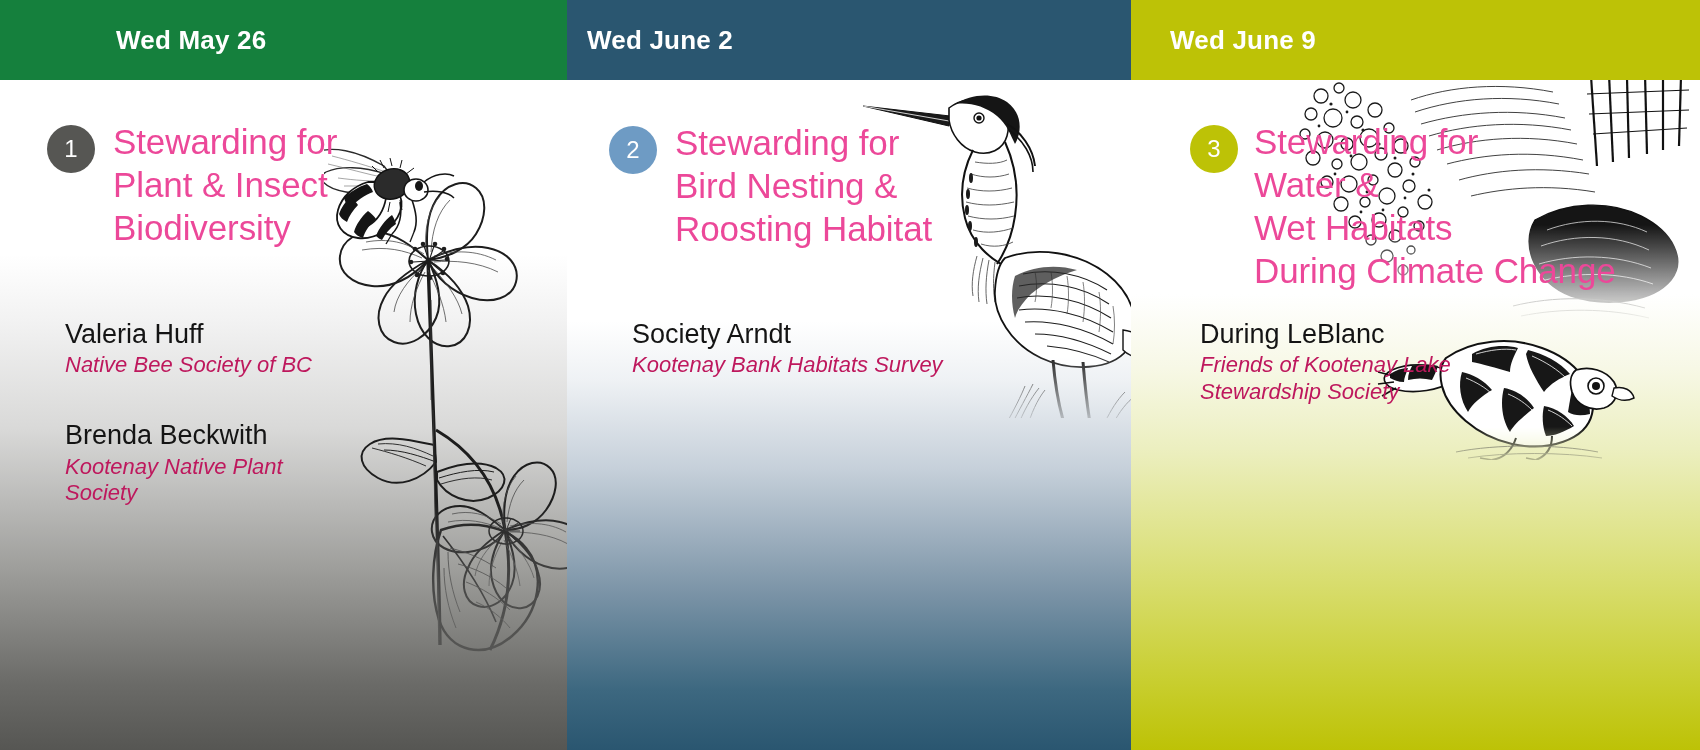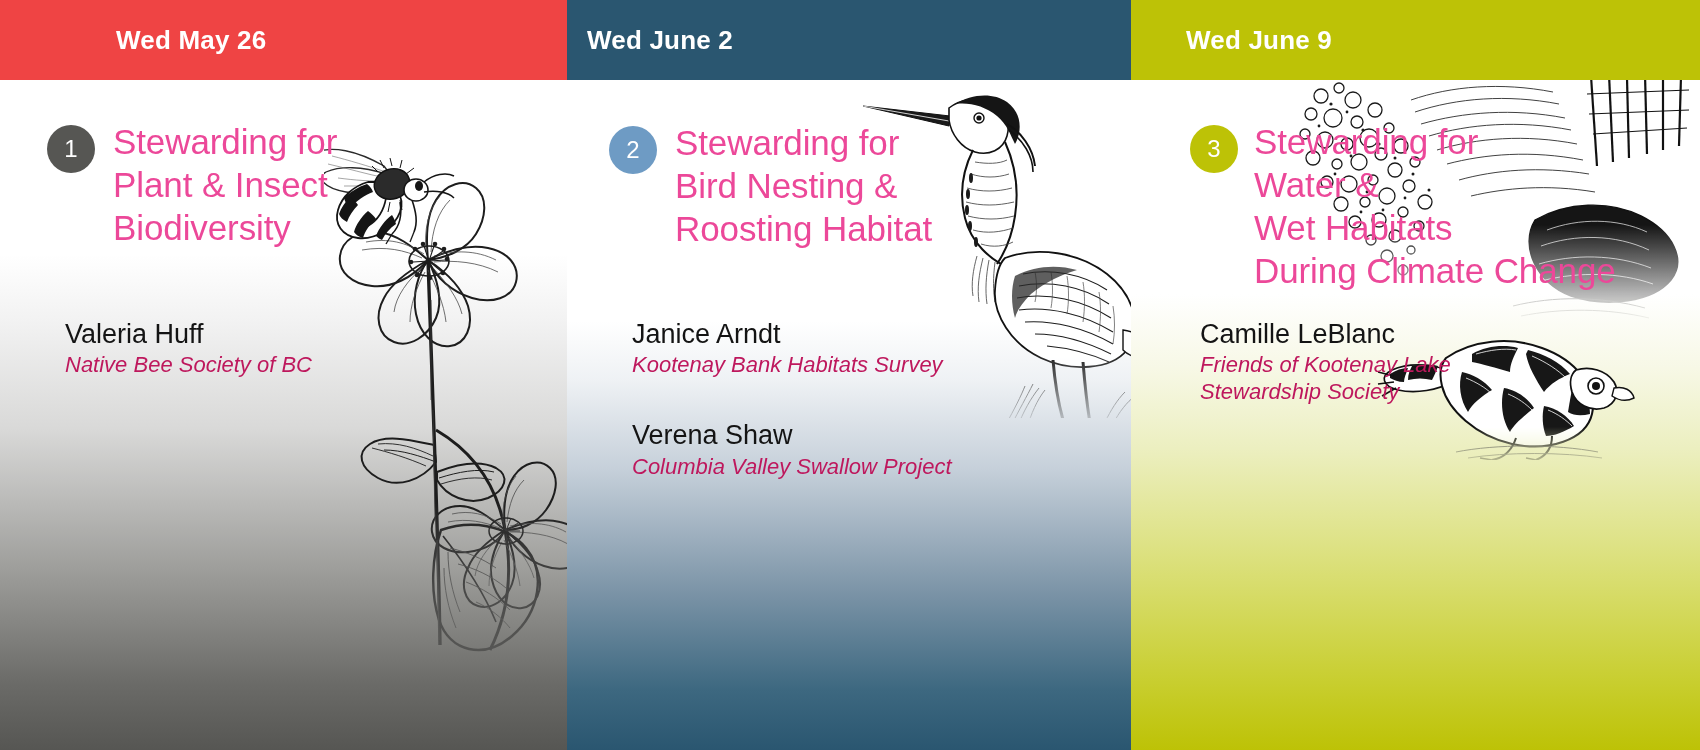--- a/index.html
+++ b/index.html
@@ -23,26 +23,26 @@
     align-items:center;
     z-index:6;
   }
   .header-label {
     color:#ffffff;
     font-size:26px;
     font-weight:bold;
     letter-spacing:0.2px;
     white-space:nowrap;
   }
-  .col-1 .header { background:#ef4444; }
+  .col-1 .header { background:#15803d; }
   .col-2 .header { background:#2a5670; }
   .col-3 .header { background:#bdc206; }
   .col-1 .header-label { padding-left:116px; }
   .col-2 .header-label { padding-left:20px; }
-  .col-3 .header-label { padding-left:55px; }
+  .col-3 .header-label { padding-left:39px; }
 
   .body-area {
     position:absolute;
     top:80px; left:0; right:0; bottom:0;
     overflow:hidden;
   }
   .wash {
     position:absolute; inset:0;
     z-index:1;
   }
@@ -291,20 +291,25 @@
 Plant &amp; Insect
 Biodiversity</div>
         </div>
       </div>
 
       <div class="abs-speakers sp-block-c1">
         <div class="speaker">
           <div class="sp-name">Valeria Huff</div>
           <div class="sp-org">Native Bee Society of BC</div>
         </div>
+        <div class="speaker">
+          <div class="sp-name">Brenda Beckwith</div>
+          <div class="sp-org">Kootenay Native Plant
+Society</div>
+        </div>
       </div>
     </div>
   </div>
 
   <div class="column col-2">
     <div class="header">
       <span class="header-label">Wed June 2</span>
     </div>
     <div class="body-area">
       <div class="wash"></div>
@@ -415,26 +420,22 @@
         <div class="title-row">
           <div class="badge badge-2">2</div>
           <div class="session-title title-2">Stewarding for
 Bird Nesting &amp;
 Roosting Habitat</div>
         </div>
       </div>
 
       <div class="abs-speakers sp-block-c2">
         <div class="speaker">
-          <div class="sp-name">Janice Arndt</div>
+          <div class="sp-name">Society Arndt</div>
           <div class="sp-org">Kootenay Bank Habitats Survey</div>
-        </div>
-        <div class="speaker">
-          <div class="sp-name">Verena Shaw</div>
-          <div class="sp-org">Columbia Valley Swallow Project</div>
         </div>
       </div>
     </div>
   </div>
 
   <div class="column col-3">
     <div class="header">
       <span class="header-label">Wed June 9</span>
     </div>
     <div class="body-area">
@@ -615,21 +616,21 @@
           <div class="badge badge-3">3</div>
           <div class="session-title title-3">Stewarding for
 Water &amp;
 Wet Habitats
 During Climate Change</div>
         </div>
       </div>
 
       <div class="abs-speakers sp-block-c3">
         <div class="speaker">
-          <div class="sp-name">Camille LeBlanc</div>
+          <div class="sp-name">During LeBlanc</div>
           <div class="sp-org">Friends of Kootenay Lake
 Stewardship Society</div>
         </div>
       </div>
     </div>
   </div>
 
 </div>
 
 </body></html>

